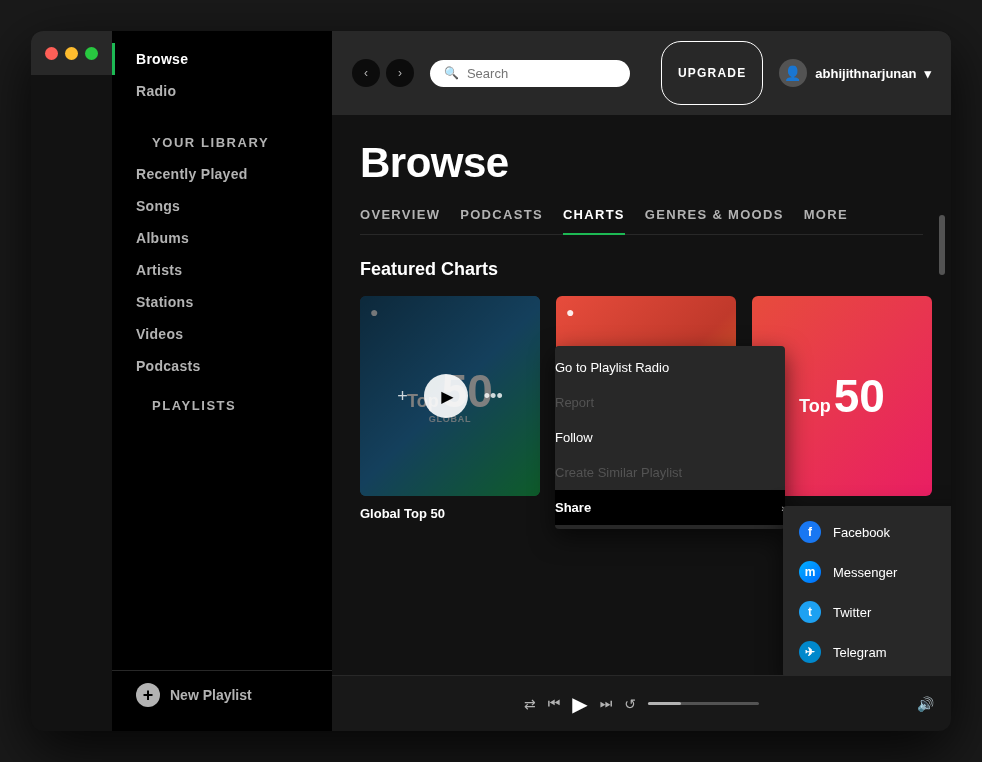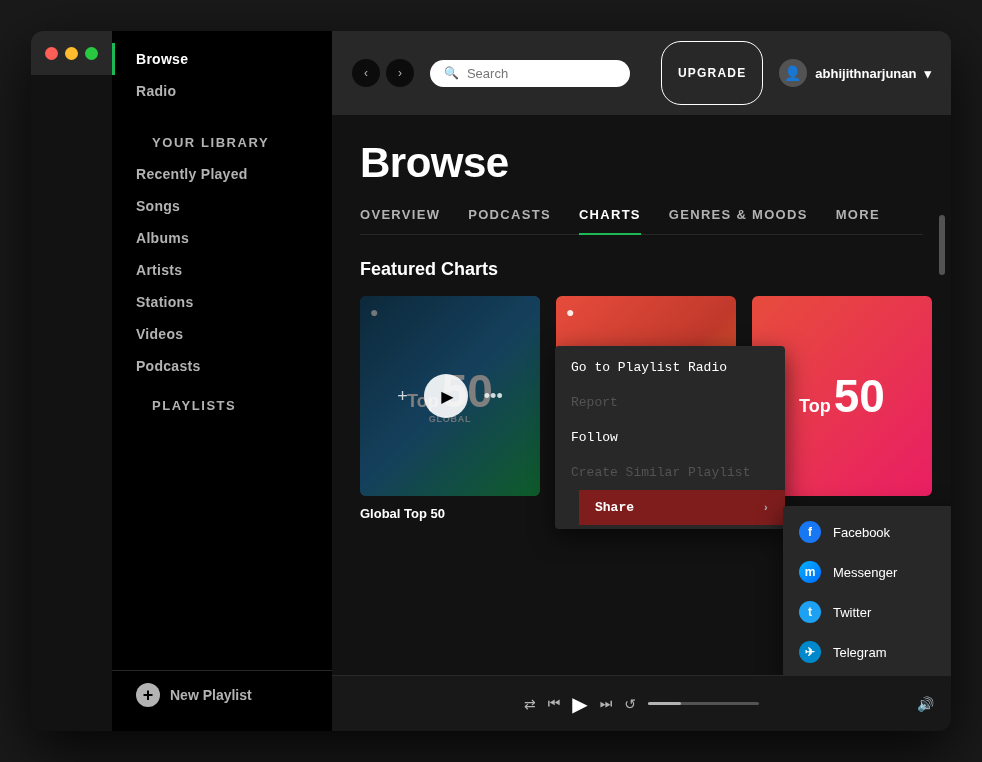--- a/index.html
+++ b/index.html
@@ -205,21 +205,21 @@
     .scroll-area::-webkit-scrollbar-thumb { background: #535353; border-radius: 3px; }
     .browse-title {
       color: #fff;
       font-size: 42px;
       font-weight: 900;
       margin-bottom: 20px;
       letter-spacing: -0.5px;
     }
     .tabs {
       display: flex;
-      gap: 28px;
+      gap: 20px;
       border-bottom: 1px solid #282828;
       margin-bottom: 24px;
     }
     .tab {
       color: #b3b3b3;
       font-size: 13px;
       font-weight: 700;
       letter-spacing: 0.1em;
       text-transform: uppercase;
       padding-bottom: 12px;
@@ -342,28 +342,27 @@
       left: 195px;
       top: 50px;
       background: #282828;
       border-radius: 4px;
       box-shadow: 0 8px 24px rgba(0,0,0,0.6);
       padding: 4px 0;
       width: 230px;
       z-index: 100;
     }
     .context-menu-item {
-      padding: 10px 16px;
+      padding: 10px 0;
       color: #fff;
       font-size: 13px;
       cursor: pointer;
       display: flex;
       align-items: center;
       justify-content: space-between;
-      font-family: Liberation Mono, monospace;
     }
     .context-menu-item.disabled { color: #535353; cursor: default; }
     .context-menu-item.highlighted { font-weight: 700; }
     .chevron-right { color: #b3b3b3; font-size: 11px; }
     .share-submenu {
       position: absolute;
       left: 228px;
       top: 160px;
       background: #282828;
       border-radius: 4px;
@@ -580,21 +579,21 @@
             </div>
             <div class="context-menu-item disabled">
               <span>Report</span>
             </div>
             <div class="context-menu-item">
               <span>Follow</span>
             </div>
             <div class="context-menu-item disabled">
               <span>Create Similar Playlist</span>
             </div>
-            <div class="context-menu-item highlighted" style="background:#7f1d1d;margin-left:24px;">
+            <div class="context-menu-item highlighted" style="background:#000000;">
               <span>Share</span>
               <span class="chevron-right">›</span>
             </div>
 
             <div class="share-submenu">
               <div class="share-item">
                 <div class="share-icon icon-facebook">f</div>
                 <span>Facebook</span>
               </div>
               <div class="share-item">

